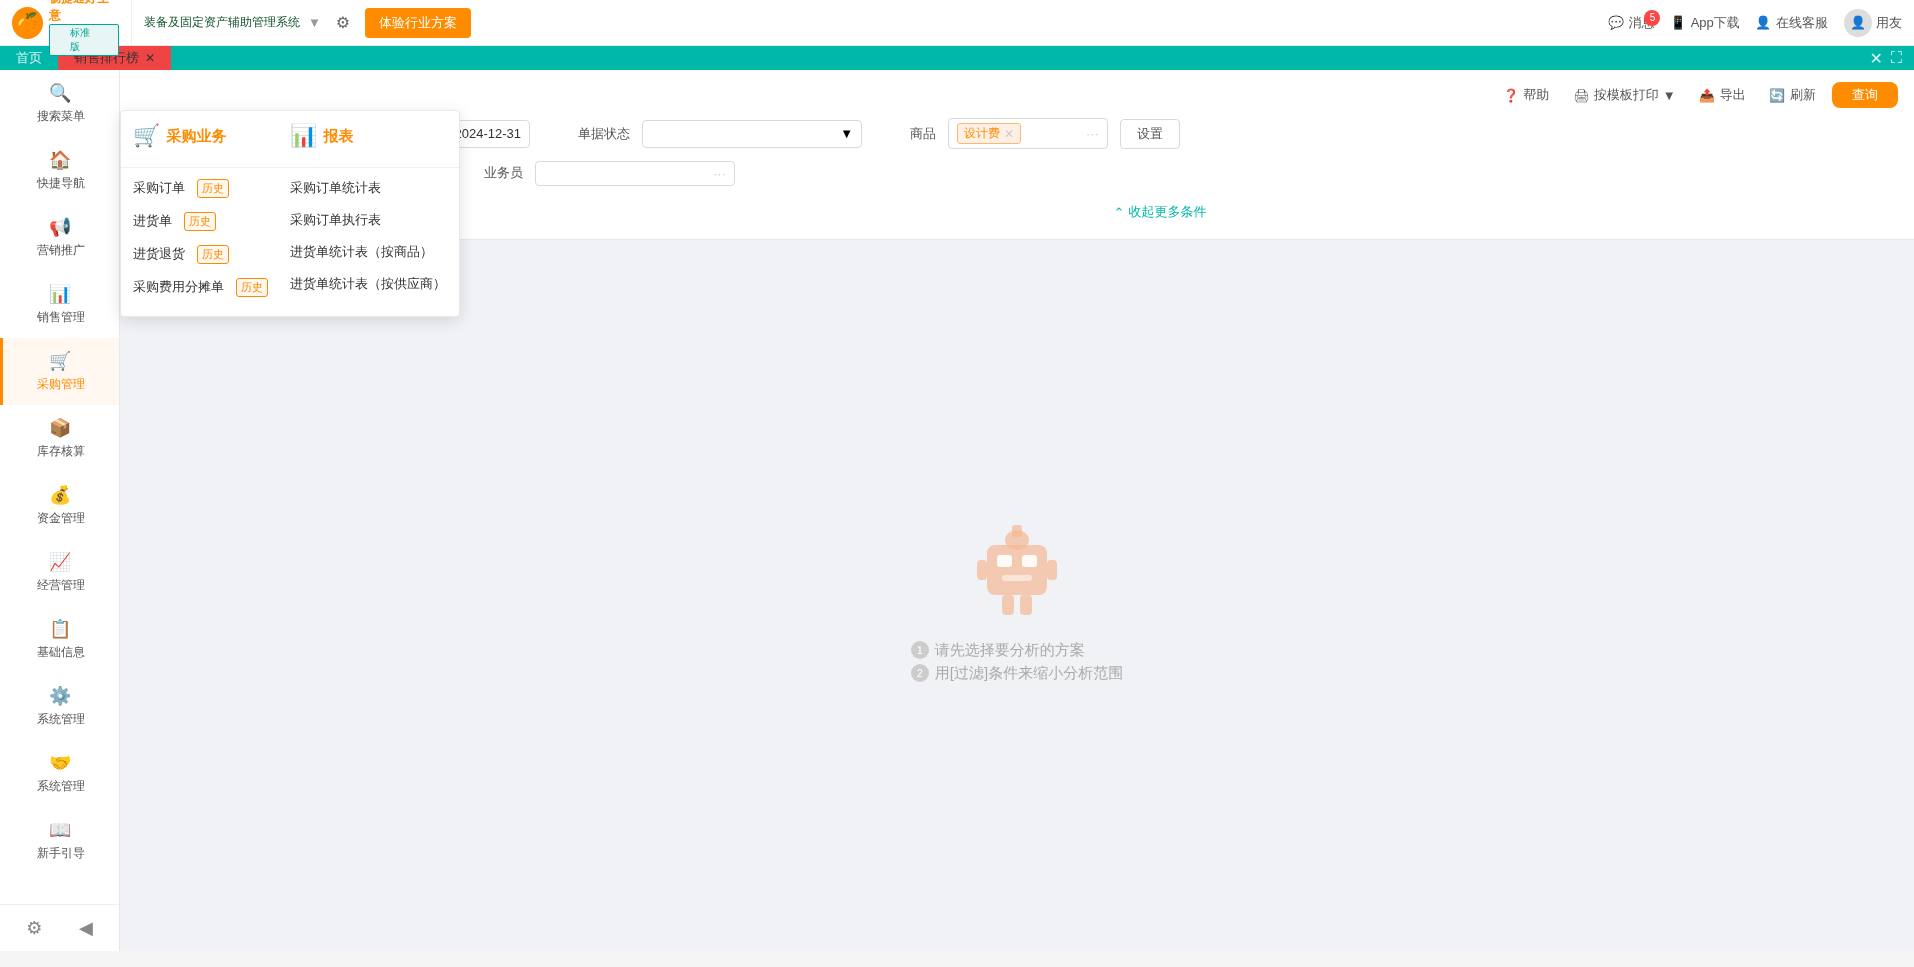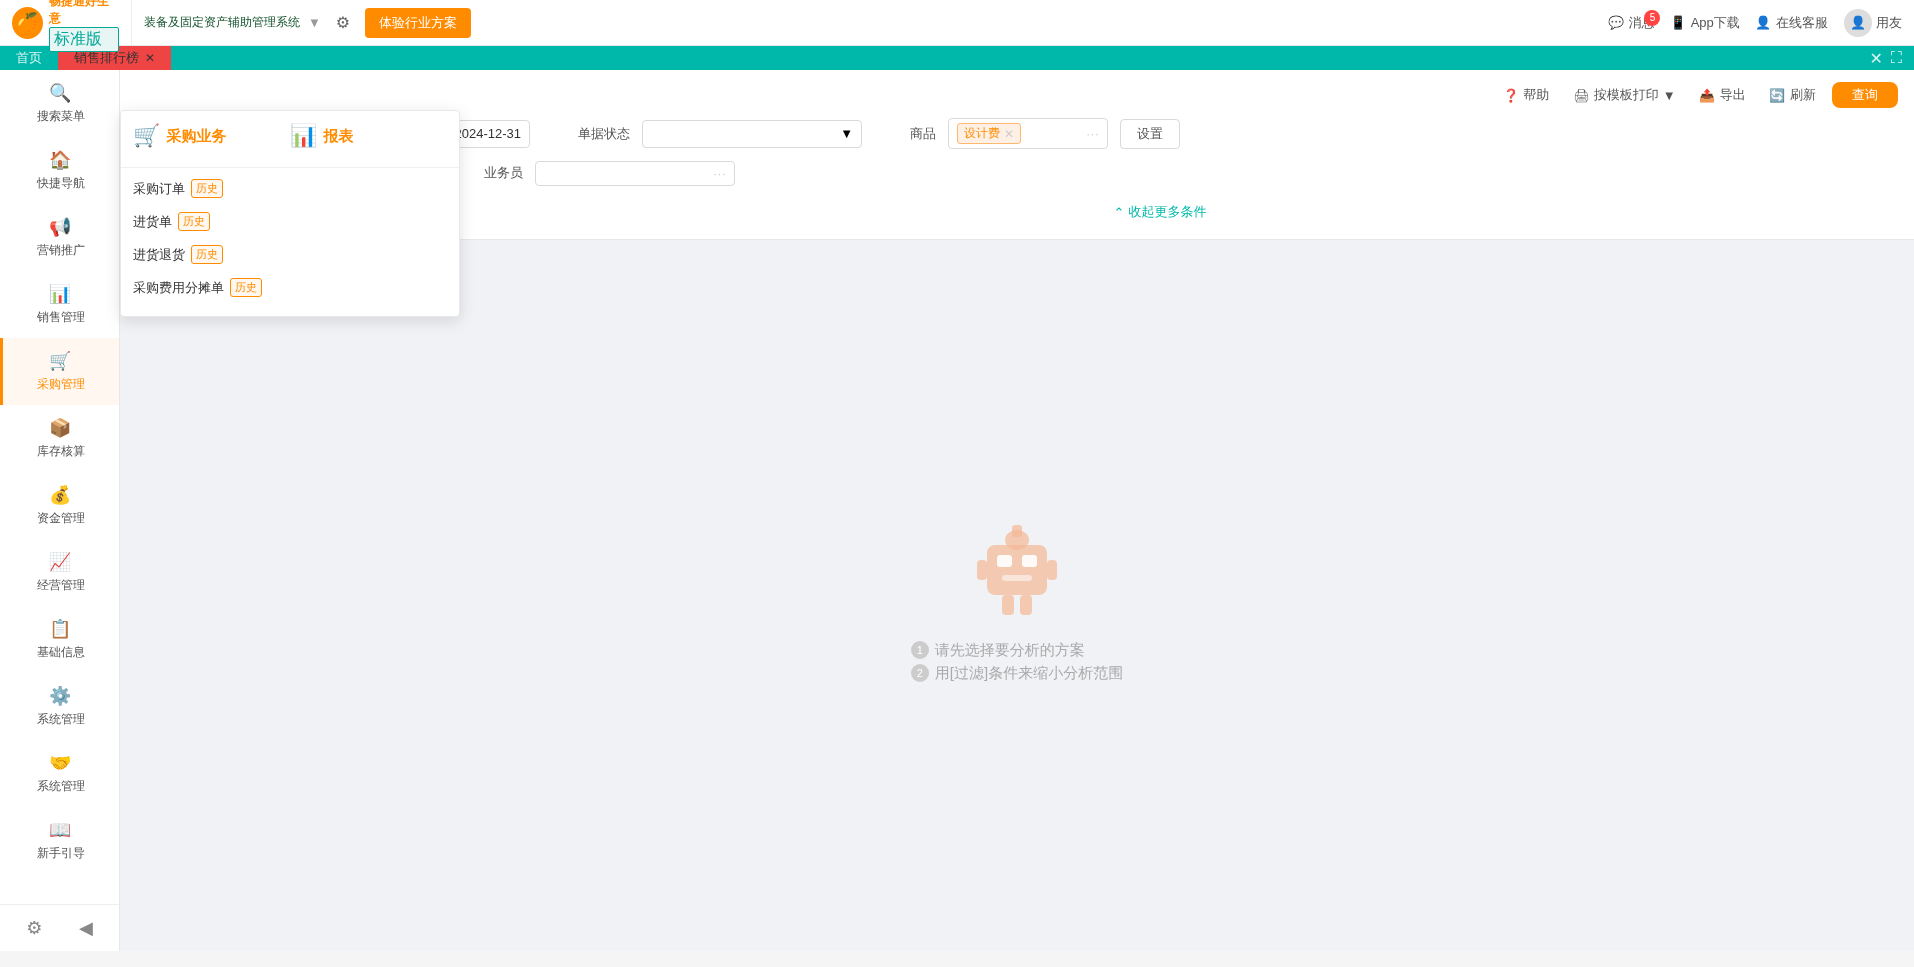--- a/index.html
+++ b/index.html
@@ -9,21 +9,21 @@
     .top-bar {
       display: flex; align-items: center; height: 46px;
       background: #fff; border-bottom: 1px solid #e8e8e8;
       padding: 0 12px; position: relative; z-index: 100;
     }
     .logo-area {
       width: 120px; display: flex; flex-direction: column; align-items: center; justify-content: center;
       border-right: 1px solid #eee; height: 100%; padding-right: 12px; margin-right: 12px;
     }
     .logo-icon { width: 32px; height: 32px; background: #ff8c00; border-radius: 50%; display: flex; align-items: center; justify-content: center; color: white; font-size: 18px; font-weight: bold; }
-    .logo-badge { background: #e8f5f5; color: #00a896; font-size: 16px; padding: 1px 4px; border-radius: 2px; border: 1px solid #00a896; }
+    .logo-badge { background: #e8f5f5; color: #00a896; font-size: 10px; padding: 1px 20px; border-radius: 2px; border: 1px solid #00a896; }
     .system-title { color: #14532d; font-size: 12px; }
     .title-area { display: flex; align-items: center; gap: 8px; }
     .title-arrow { color: #999; }
     .settings-icon { width: 28px; height: 28px; display: flex; align-items: center; justify-content: center; cursor: pointer; color: #666; font-size: 16px; }
     .industry-btn {
       background: #ff8c00; color: white; border: none; padding: 6px 14px;
       border-radius: 4px; cursor: pointer; font-size: 13px; margin-left: 8px;
     }
     .top-right { margin-left: auto; display: flex; align-items: center; gap: 16px; }
     .top-right-item { display: flex; align-items: center; gap: 4px; color: #555; cursor: pointer; font-size: 13px; }
@@ -105,21 +105,21 @@
     }
     .dropdown-header { display: grid; grid-template-columns: 1fr 1fr; padding: 0 12px 8px; }
     .dropdown-col-title {
       display: flex; align-items: center; gap: 6px;
       font-size: 15px; font-weight: bold; color: #ff8c00; padding-bottom: 6px;
     }
     .dropdown-divider { height: 1px; background: #f0f0f0; margin: 4px 0; }
     .dropdown-content { display: grid; grid-template-columns: 1fr 1fr; padding: 0 12px; }
     .menu-col { display: flex; flex-direction: column; gap: 0; }
     .menu-item {
-      display: flex; align-items: center; gap: 6px;
+      display: flex; gap: 12px;
       padding: 7px 0; cursor: pointer; color: #333; font-size: 13px;
     }
     .hist-badge {
       border: 1px solid #ff8c00; color: #ff8c00; border-radius: 3px;
       font-size: 11px; padding: 1px 4px; background: #fff8f0;
     }
 
     .select-field {
       border: 1px solid #d9d9d9; border-radius: 4px; padding: 4px 8px;
       background: #fff; min-width: 140px; display: flex; align-items: center; justify-content: space-between; cursor: pointer;
@@ -372,17 +372,31 @@
           </div>
           <div class="menu-item">
             <span>进货退货</span>
             <span class="hist-badge">历史</span>
           </div>
           <div class="menu-item">
             <span>采购费用分摊单</span>
             <span class="hist-badge">历史</span>
           </div>
         </div>
+        <div class="menu-col">
+          <div class="menu-item">
+            <span>采购订单统计表</span>
+          </div>
+          <div class="menu-item">
+            <span>采购订单执行表</span>
+          </div>
+          <div class="menu-item">
+            <span>进货单统计表（按商品）</span>
+          </div>
+          <div class="menu-item">
+            <span>进货单统计表（按供应商）</span>
+          </div>
+        </div>
       </div>
     </div>
 
   </div>
 </div>
 
 </body></html>

